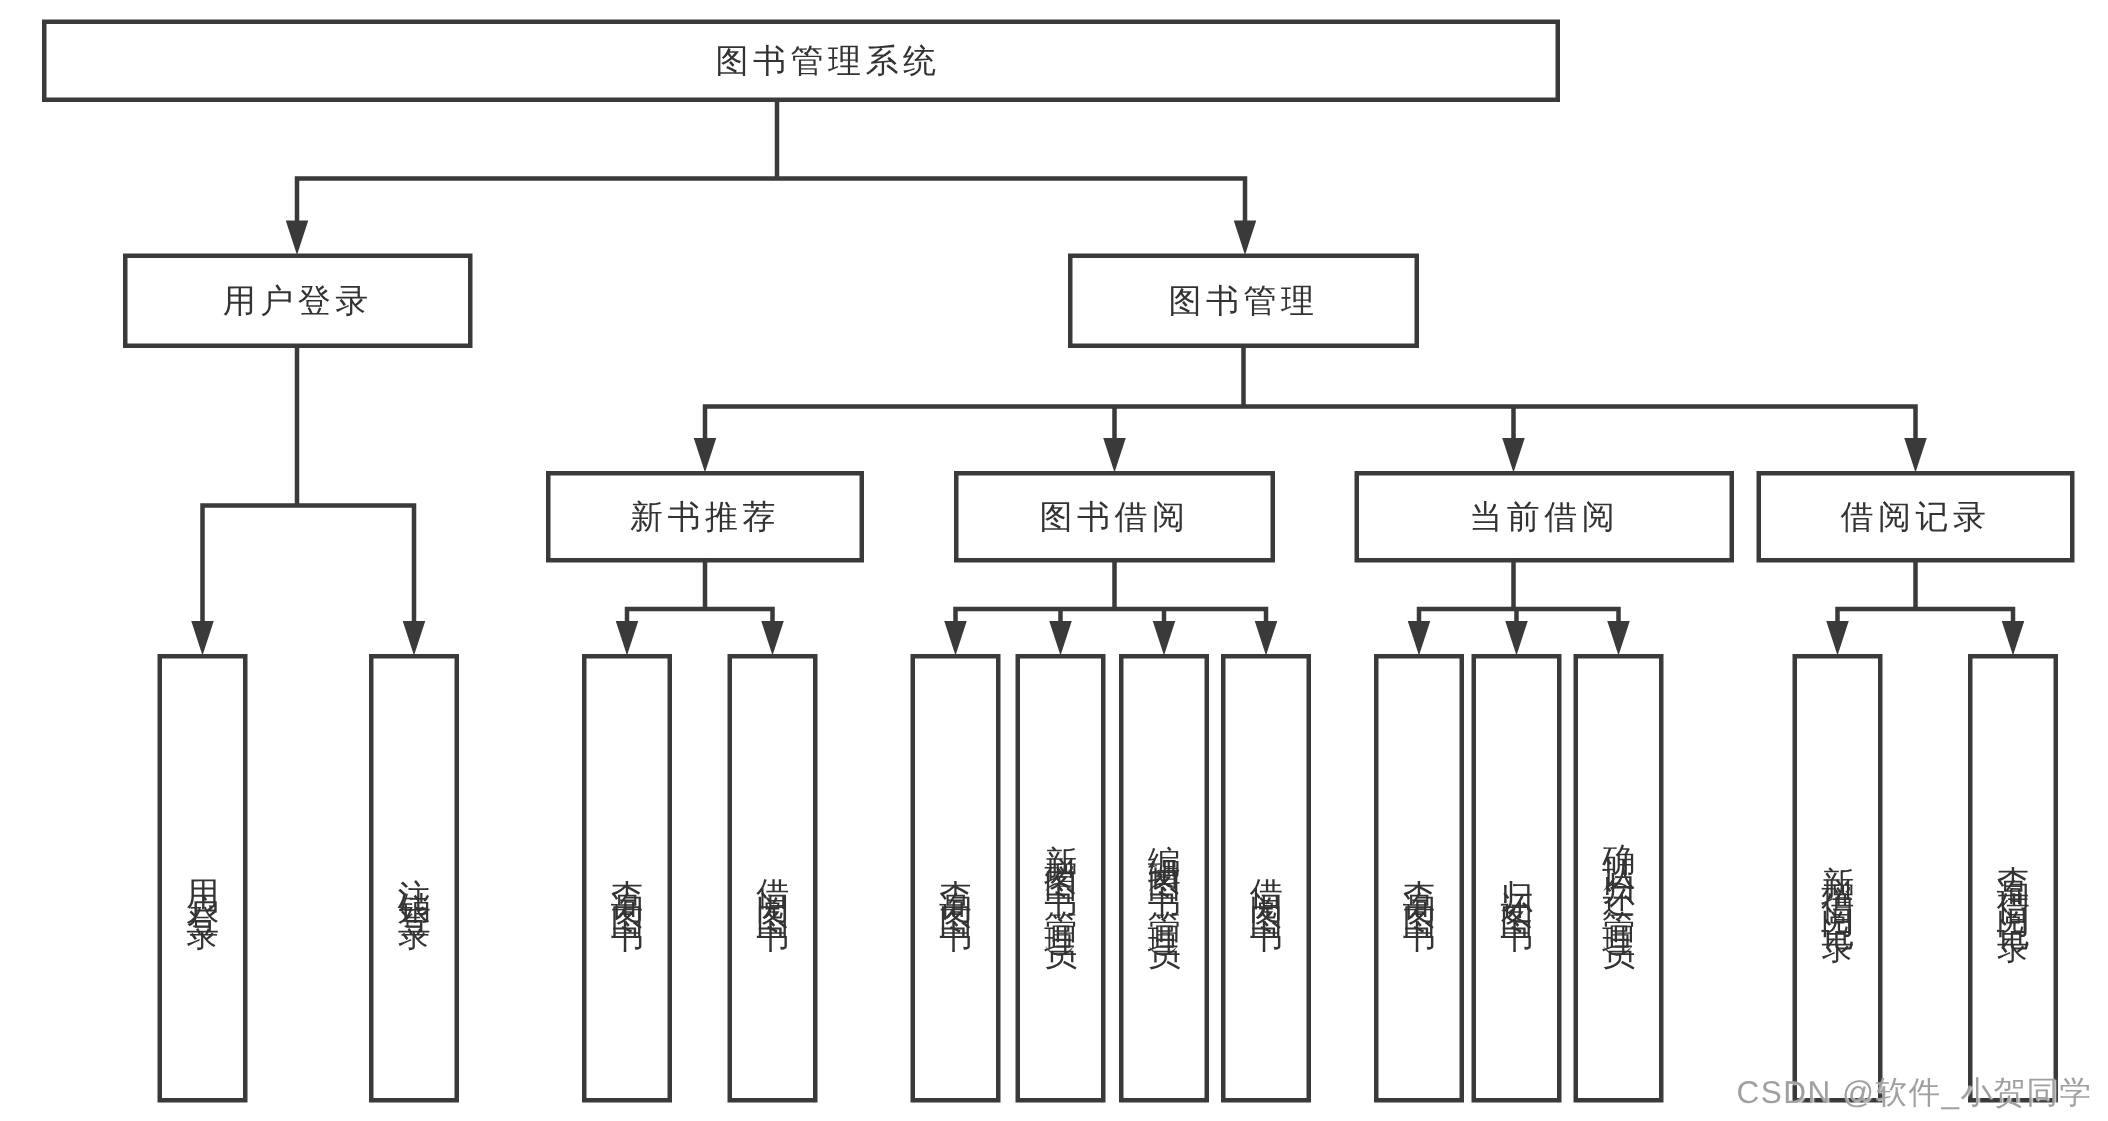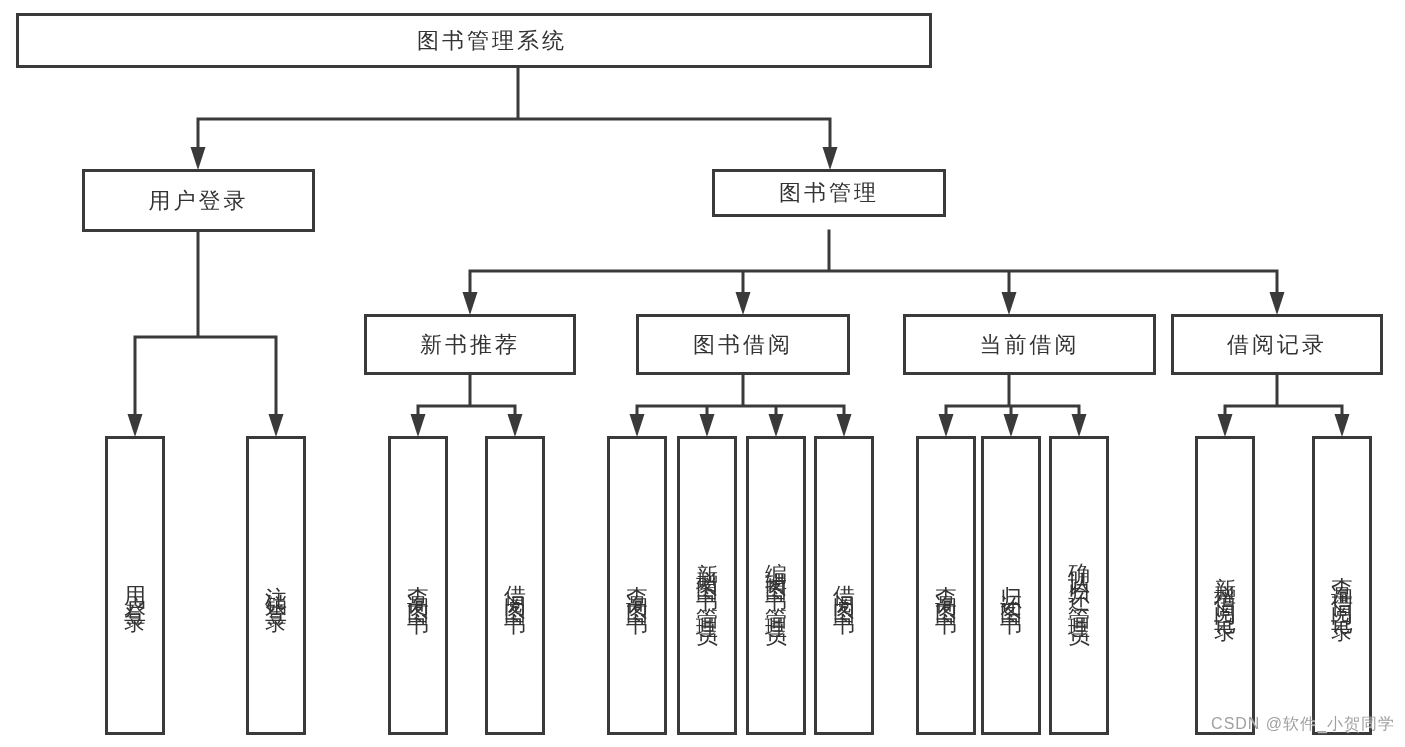--- a/index.html
+++ b/index.html
@@ -35,41 +35,41 @@
   }
   .connectors {
     position: absolute;
     left: 0; top: 0;
     pointer-events: none;
   }
   .watermark {
     position: absolute;
     top: 714px;
     right: 10px;
-    font-size: 16px;
+    font-size: 21px;
     letter-spacing: 1px;
     color: #a0a0a0;
     text-shadow: 1px 1px 1px rgba(255,255,255,0.85);
     white-space: nowrap;
     z-index: 5;
   }
 </style>
 </head>
 <body>
 
 <div class="canvas">
 
-  <div class="box hbox" style="left:16px; top:13px; width:916px; height:55px;padding-left:36px;">
+  <div class="box hbox" style="left:28px; top:13px; width:1012px; height:55px;padding-left:36px;">
     <span>图书管理系统</span>
   </div>
 
   <div class="box hbox" style="left:82px; top:169px; width:233px; height:63px;">
     <span>用户登录</span>
   </div>
-  <div class="box hbox" style="left:712px; top:169px; width:234px; height:48px;">
+  <div class="box hbox" style="left:712px; top:169px; width:234px; height:63px;">
     <span>图书管理</span>
   </div>
 
   <div class="box hbox" style="left:636px; top:314px; width:214px; height:61px;">
     <span>图书借阅</span>
   </div>
   <div class="box hbox" style="left:364px; top:314px; width:212px; height:61px;">
     <span>新书推荐</span>
   </div>
   <div class="box hbox" style="left:903px; top:314px; width:253px; height:61px;">

